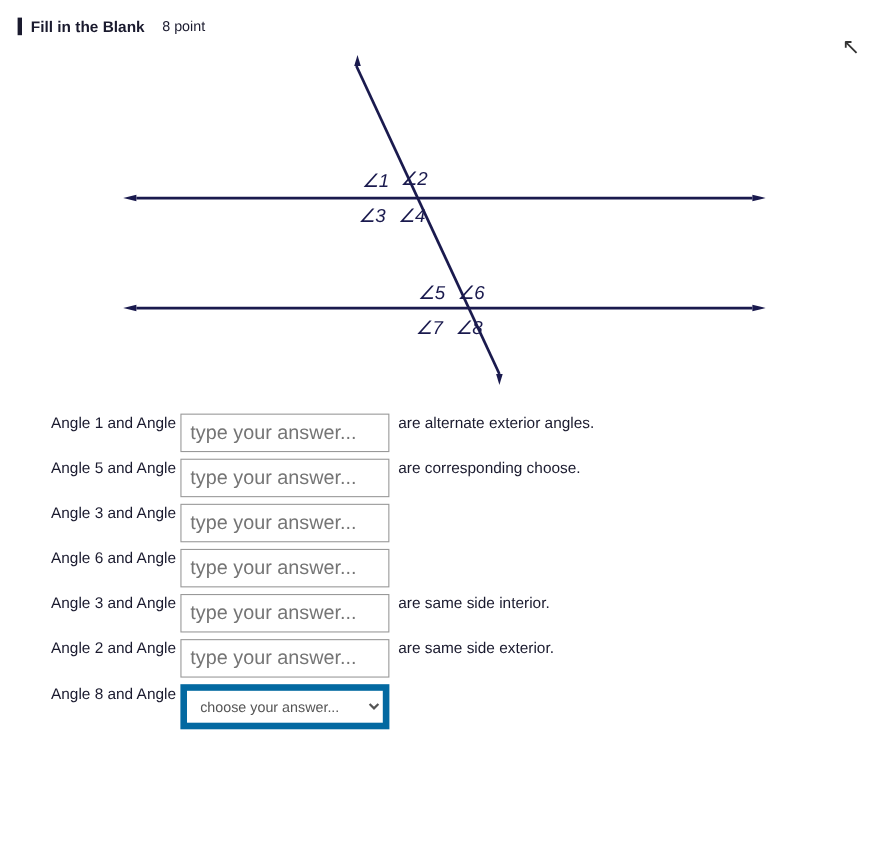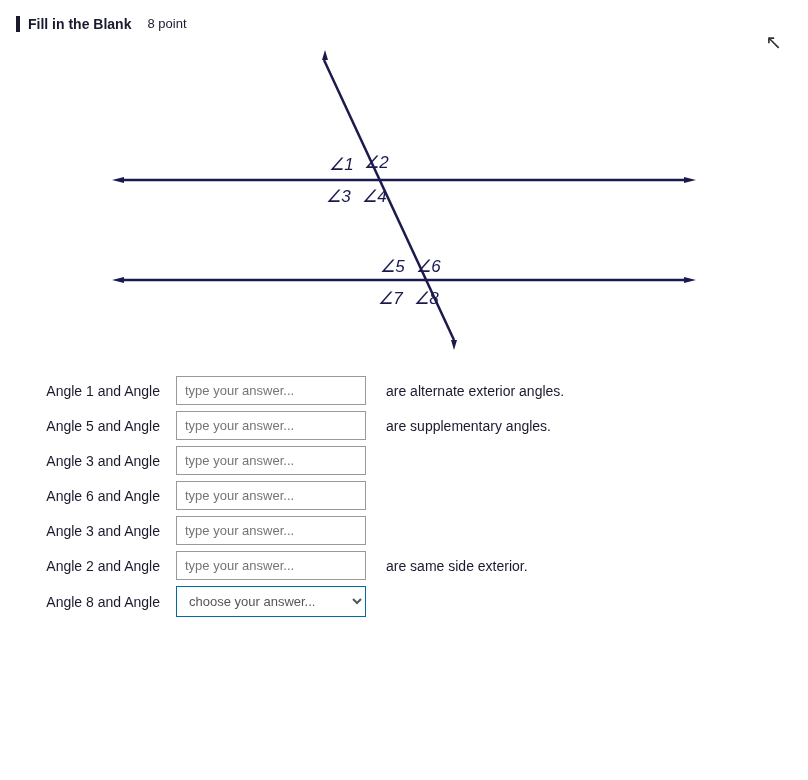--- a/index.html
+++ b/index.html
@@ -42,45 +42,45 @@
       height: 100%;
     }
 
     .questions-area {
       width: 100%;
       padding: 0 8px;
     }
 
     .question-row {
       display: flex;
-      align-items: center;
+      align-items: flex-start;
       margin-bottom: 6px;
       font-size: 14px;
-      gap: 12px;
+      gap: 0;
     }
 
     .q-prefix {
       min-width: 140px;
       text-align: right;
       padding-right: 4px;
     }
 
     .q-input {
       border: 1px solid #999;
       background: #fff;
       padding: 6px 8px;
-      font-size: 13px;
+      font-size: 18px;
       color: #555;
       width: 190px;
       outline: none;
       cursor: text;
     }
 
     .q-select {
-      border: 1px solid #0369a1;
+      border: 6px solid #0369a1;
       background: #fff;
       padding: 6px 8px;
       font-size: 13px;
       color: #555;
       width: 190px;
       outline: none;
       cursor: pointer;
       appearance: auto;
     }
 
@@ -150,33 +150,34 @@
 
 <div class="questions-area">
 <div class="question-row">
       <span class="q-prefix">Angle 1 and Angle</span>
       <input type="text" class="q-input" placeholder="type your answer..." style="">
       <span class="q-suffix">are alternate exterior angles.</span>
     </div>
     <div class="question-row">
       <span class="q-prefix">Angle 5 and Angle</span>
       <input type="text" class="q-input" placeholder="type your answer..." style="">
-      <span class="q-suffix">are supplementary angles.</span>
+      <span class="q-suffix">are corresponding choose.</span>
     </div>
     <div class="question-row">
       <span class="q-prefix">Angle 3 and Angle</span>
       <input type="text" class="q-input" placeholder="type your answer..." style="">
     </div>
     <div class="question-row">
       <span class="q-prefix">Angle 6 and Angle</span>
       <input type="text" class="q-input" placeholder="type your answer..." style="">
     </div>
     <div class="question-row">
       <span class="q-prefix">Angle 3 and Angle</span>
       <input type="text" class="q-input" placeholder="type your answer..." style="">
+      <span class="q-suffix">are same side interior.</span>
     </div>
     <div class="question-row">
       <span class="q-prefix">Angle 2 and Angle</span>
       <input type="text" class="q-input" placeholder="type your answer..." style="">
       <span class="q-suffix">are same side exterior.</span>
     </div>
     <div class="question-row">
       <span class="q-prefix">Angle 8 and Angle</span>
       <select class="q-select"><option value="">choose your answer...</option></select>
     </div>

